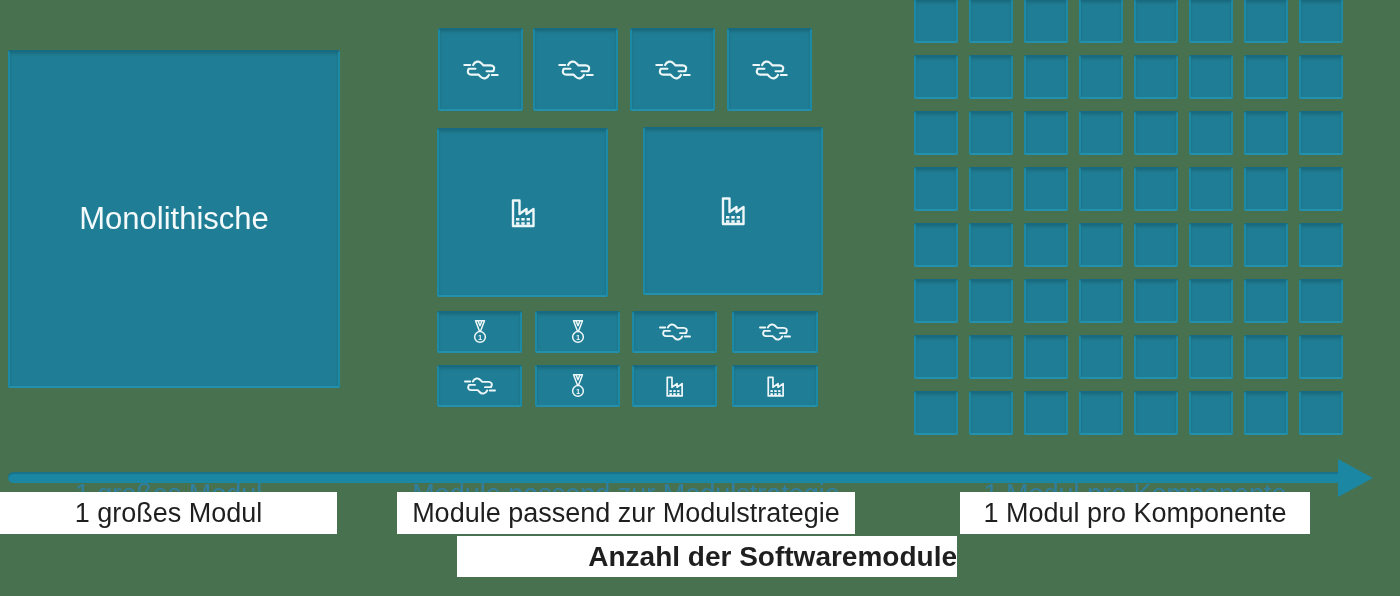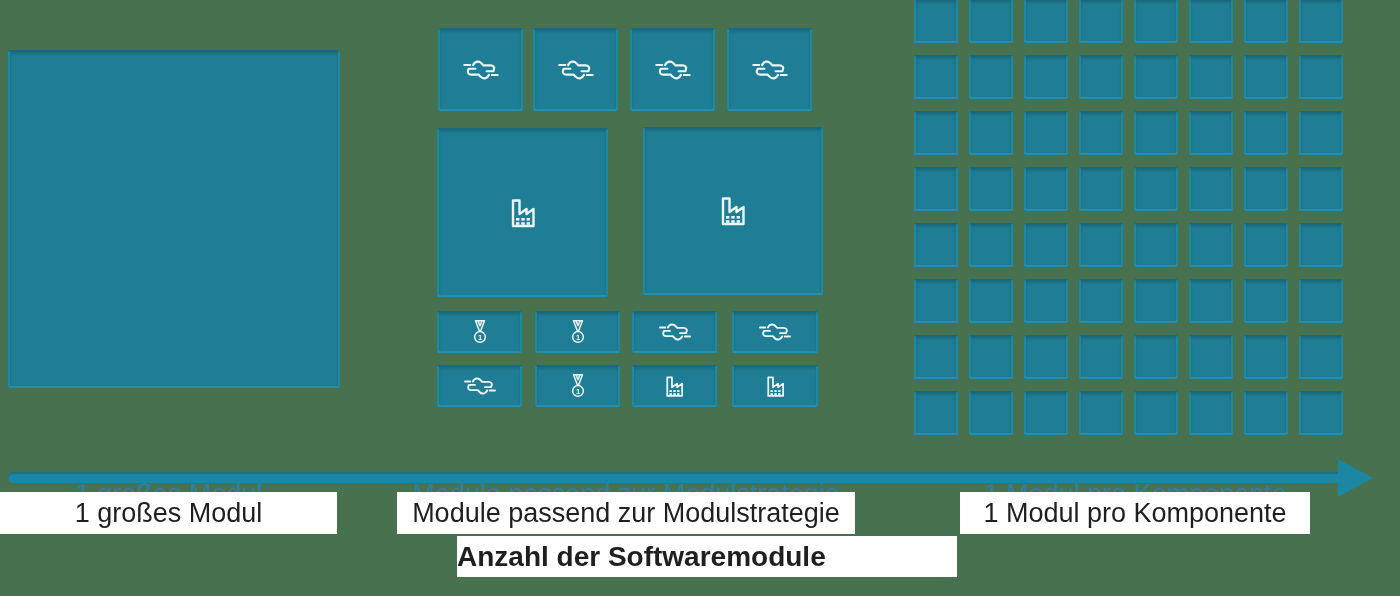--- a/index.html
+++ b/index.html
@@ -63,30 +63,31 @@
   }
   .axis-label{
     position:absolute;top:492px;height:42px;z-index:2;
     background:var(--label_background);color:var(--label_text);
     font-size:27px;display:flex;align-items:center;justify-content:center;
   }
   .axis-title{
     position:absolute;left:457px;top:536px;width:500px;height:41px;z-index:2;
     background:var(--label_background);color:var(--label_text);
     font-size:28px;font-weight:bold;
-    display:flex;align-items:center;justify-content:flex-start;
+    display:flex;align-items:center;justify-content:flex-end;
   }
 </style>
 </head>
 <body>
 
 <div class="canvas">
 
   <div class="module monolith">
     <div class="monolith-text">
+      <div>Monolithische</div>
     </div>
   </div>
 
   <div class="module mid-sq" style="left:438px;top:28px;width:85px;height:83px">
       <svg class="i-handshake" viewBox="0 0 48 32" fill="none" stroke="var(--icon_stroke)" stroke-width="2.6" stroke-linecap="round" stroke-linejoin="round">
         <path d="M4 10h7"></path>
         <path d="M14.5 10c2-4.5 7-5.5 10-2l2.5 2.5h8.5c3.5 0 5 2.5 4 5l-.8 2h-8"></path>
         <path d="M44 22h-7"></path>
         <path d="M33.5 22c-2 4.5-7 5.5-10 2L21 21.5h-8.5c-3.5 0-5-2.5-4-5l.8-2h8"></path>
       </svg>

